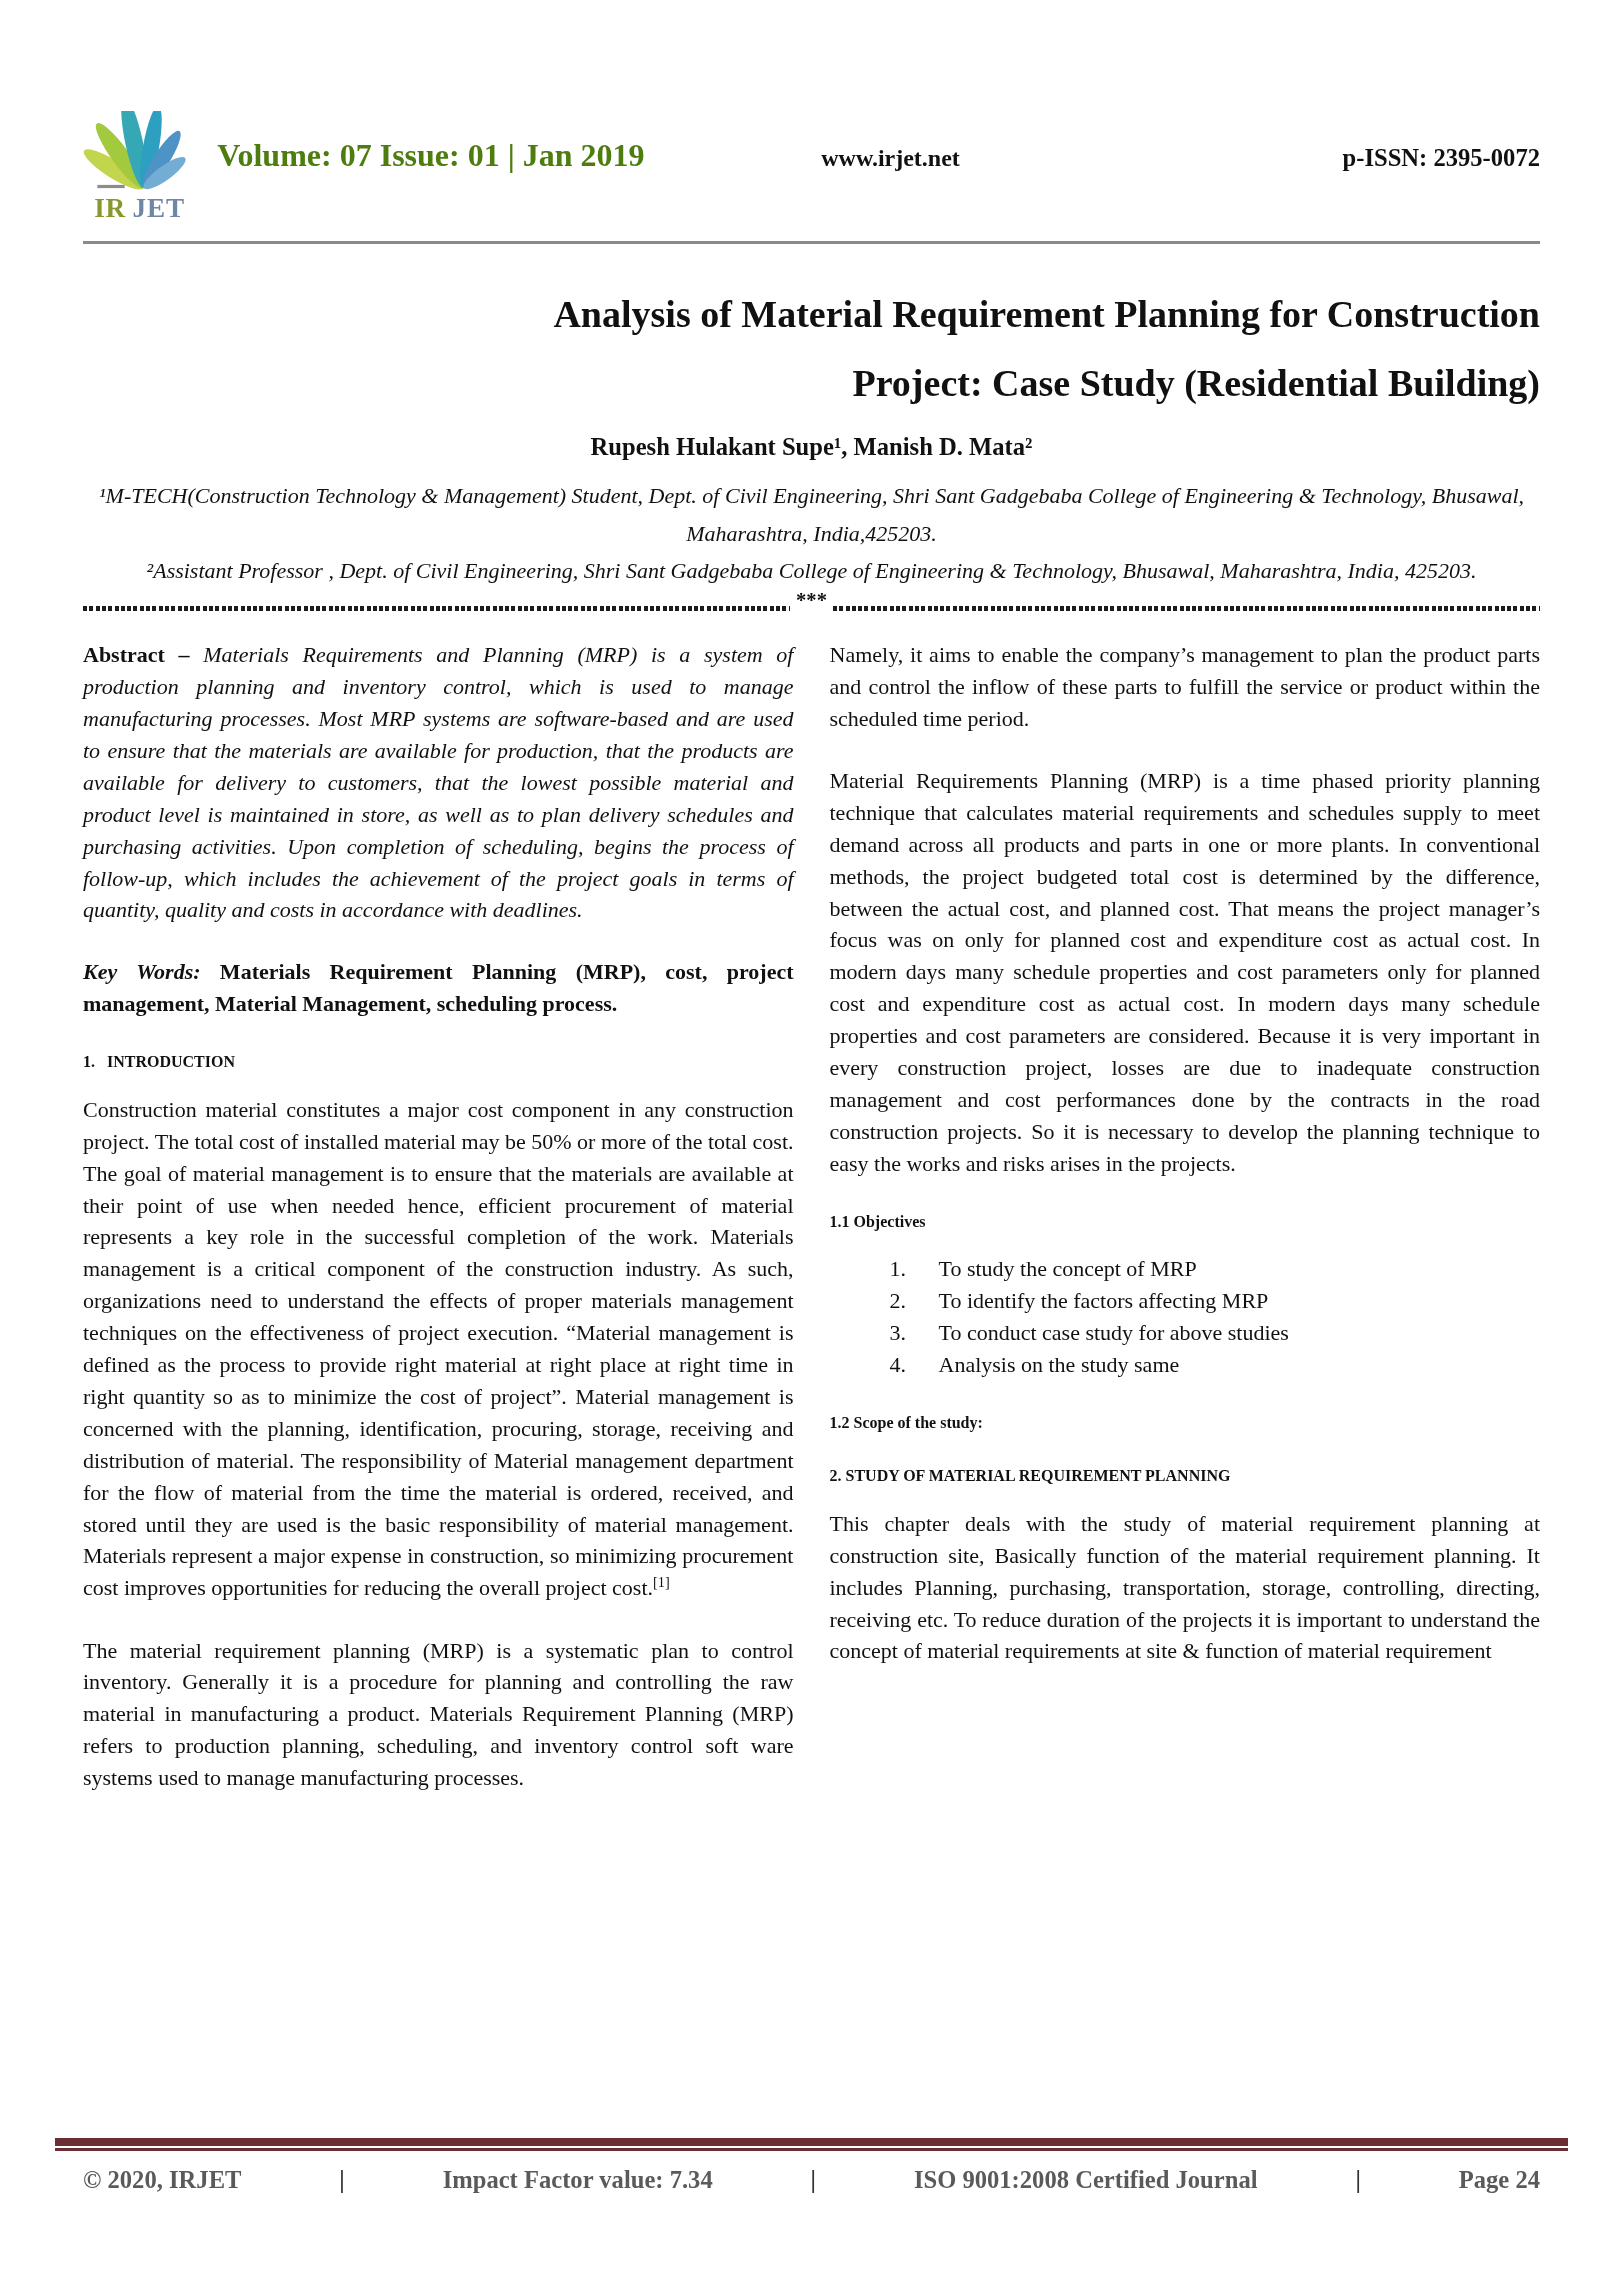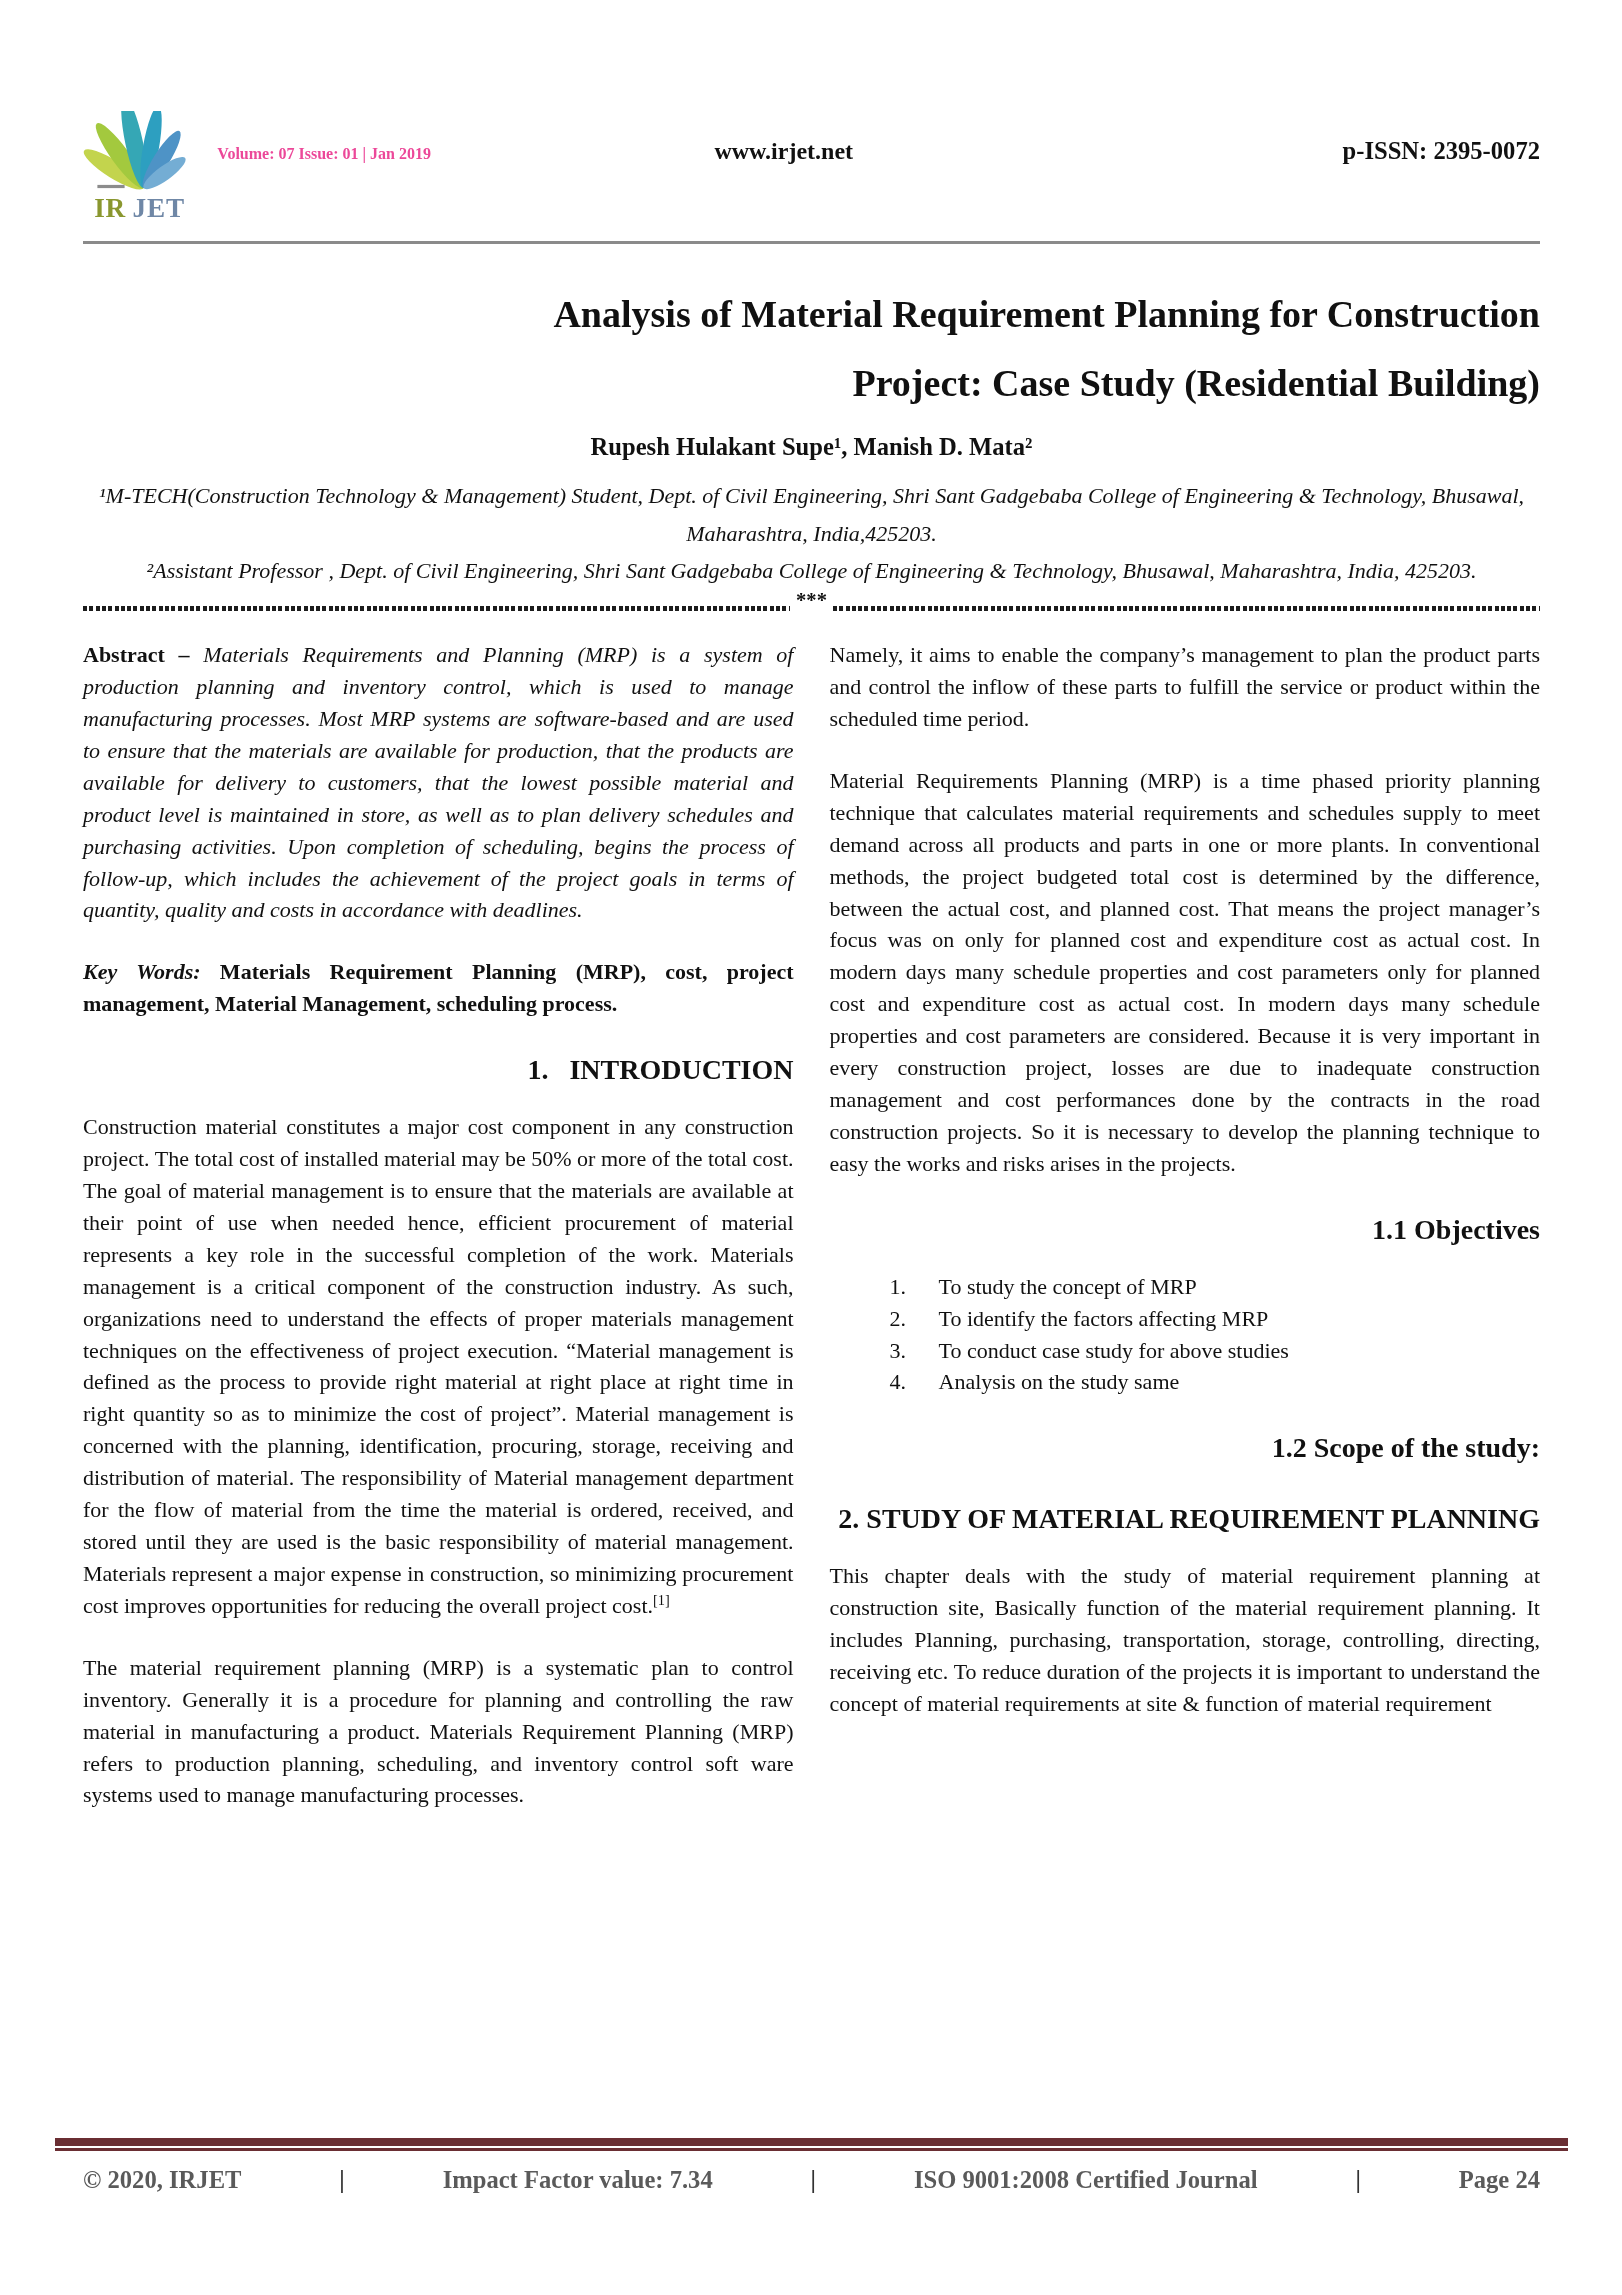--- a/index.html
+++ b/index.html
@@ -12,21 +12,21 @@
 
   
   .header{display:flex;align-items:flex-start;margin-top:116px;}
   .logo{width:120px;height:119px;flex:0 0 auto;margin-top:-4.8px;}
   .logo-text{font-weight:bold;font-size:34px;letter-spacing:1px;}
   .header-text{flex:1;margin-left:14.3px;}
   .header-row1{display:flex;justify-content:space-between;align-items:baseline;margin-top:12.7px;}
   .journal-name{font-weight:bold;font-size:28px;}
   .issn{font-weight:bold;font-size:24.6px;}
   .header-row2{display:flex;justify-content:space-between;align-items:baseline;margin-top:20.6px;}
-  .volume{font-weight:bold;font-size:16px;color:#ec4899;flex:0 0 auto;}
+  .volume{font-weight:bold;font-size:32px;color:#4d7c0f;flex:0 0 auto;}
   .website{font-weight:bold;font-size:24px;flex:1;text-align:center;margin-right:206px;}
   .header-rule{height:3.2px;background:#8a8a8a;margin-top:11px;}
 
   
   .paper-title{text-align:right;font-weight:bold;font-size:38px;line-height:1.8;margin-top:36px;}
   .authors{text-align:center;font-weight:bold;font-size:24.6px;margin-top:16px;}
   .affiliations{margin-top:16px;text-align:center;font-style:italic;font-size:22px;line-height:1.7;}
 
   
   .star-sep{display:flex;align-items:center;margin-top:8px;}
@@ -34,21 +34,21 @@
   .stars{flex:0 0 auto;padding:0 6.3px;font-weight:bold;font-size:20.6px;transform:translateY(-8px);}
 
   
   .columns{display:flex;gap:36px;margin-top:19px;}
   .col{flex:1;min-width:0;font-size:22px;line-height:1.45;text-align:justify;}
   .col p{margin:0 0 30px 0;}
   .abstract-lead{font-weight:bold;font-style:normal;}
   .abstract-body{font-style:italic;}
   .kw{font-weight:bold;}
   .kw-lead{font-style:italic;}
-  .heading{font-weight:bold;font-size:28px;margin:30px 0 20.6px 0;text-align:right;}
+  .heading{font-weight:bold;font-size:16px;margin:30px 0 20.6px 0;text-align:left;}
   sup{font-size:0.65em;}
 
   .obj-list{margin:0 0 4.8px 0;}
   .obj-row{display:flex;padding-left:60px;}
   .obj-num{flex:0 0 49px;}
   .obj-text{flex:1;text-align:left;}
   .scope-para{text-indent:95px;}
 
   
   .footer-rule{position:absolute;left:55px;right:55px;top:2138px;}

